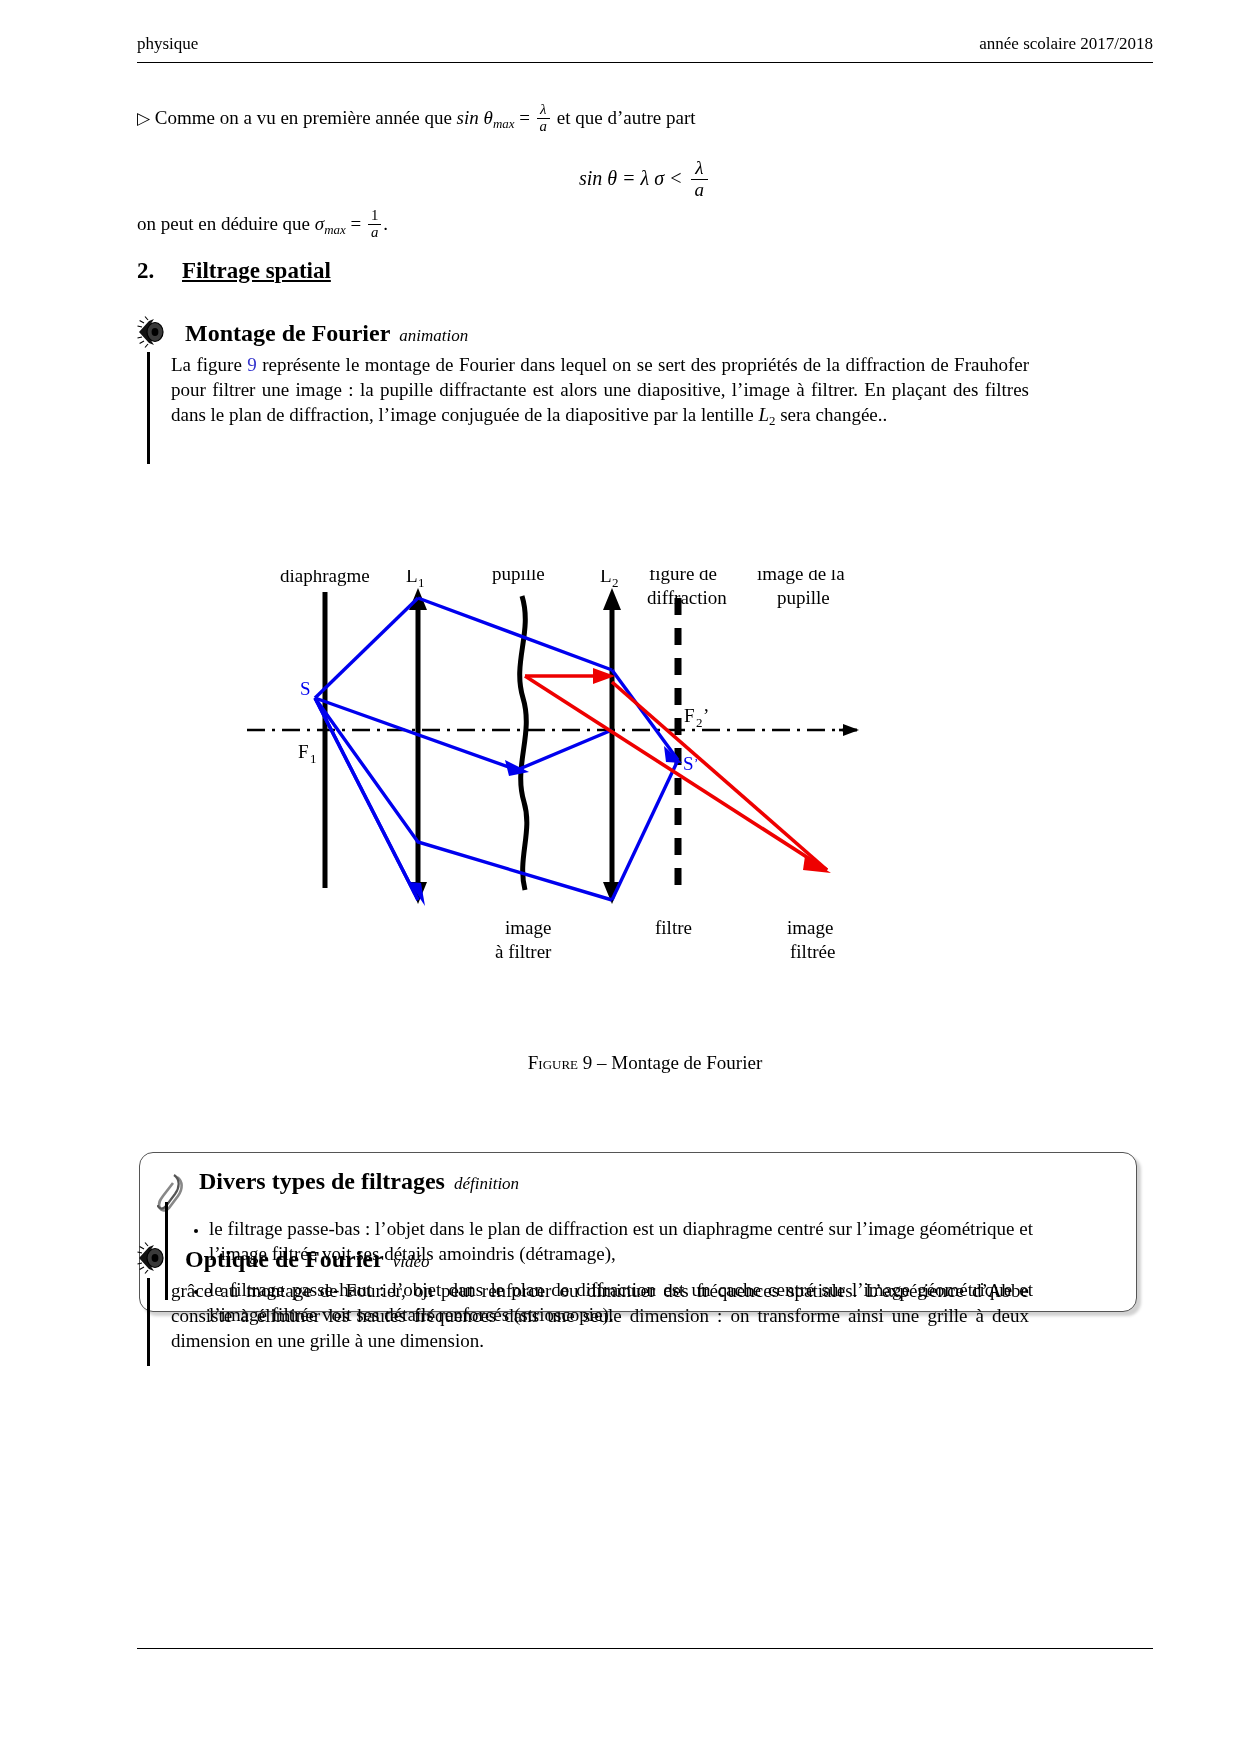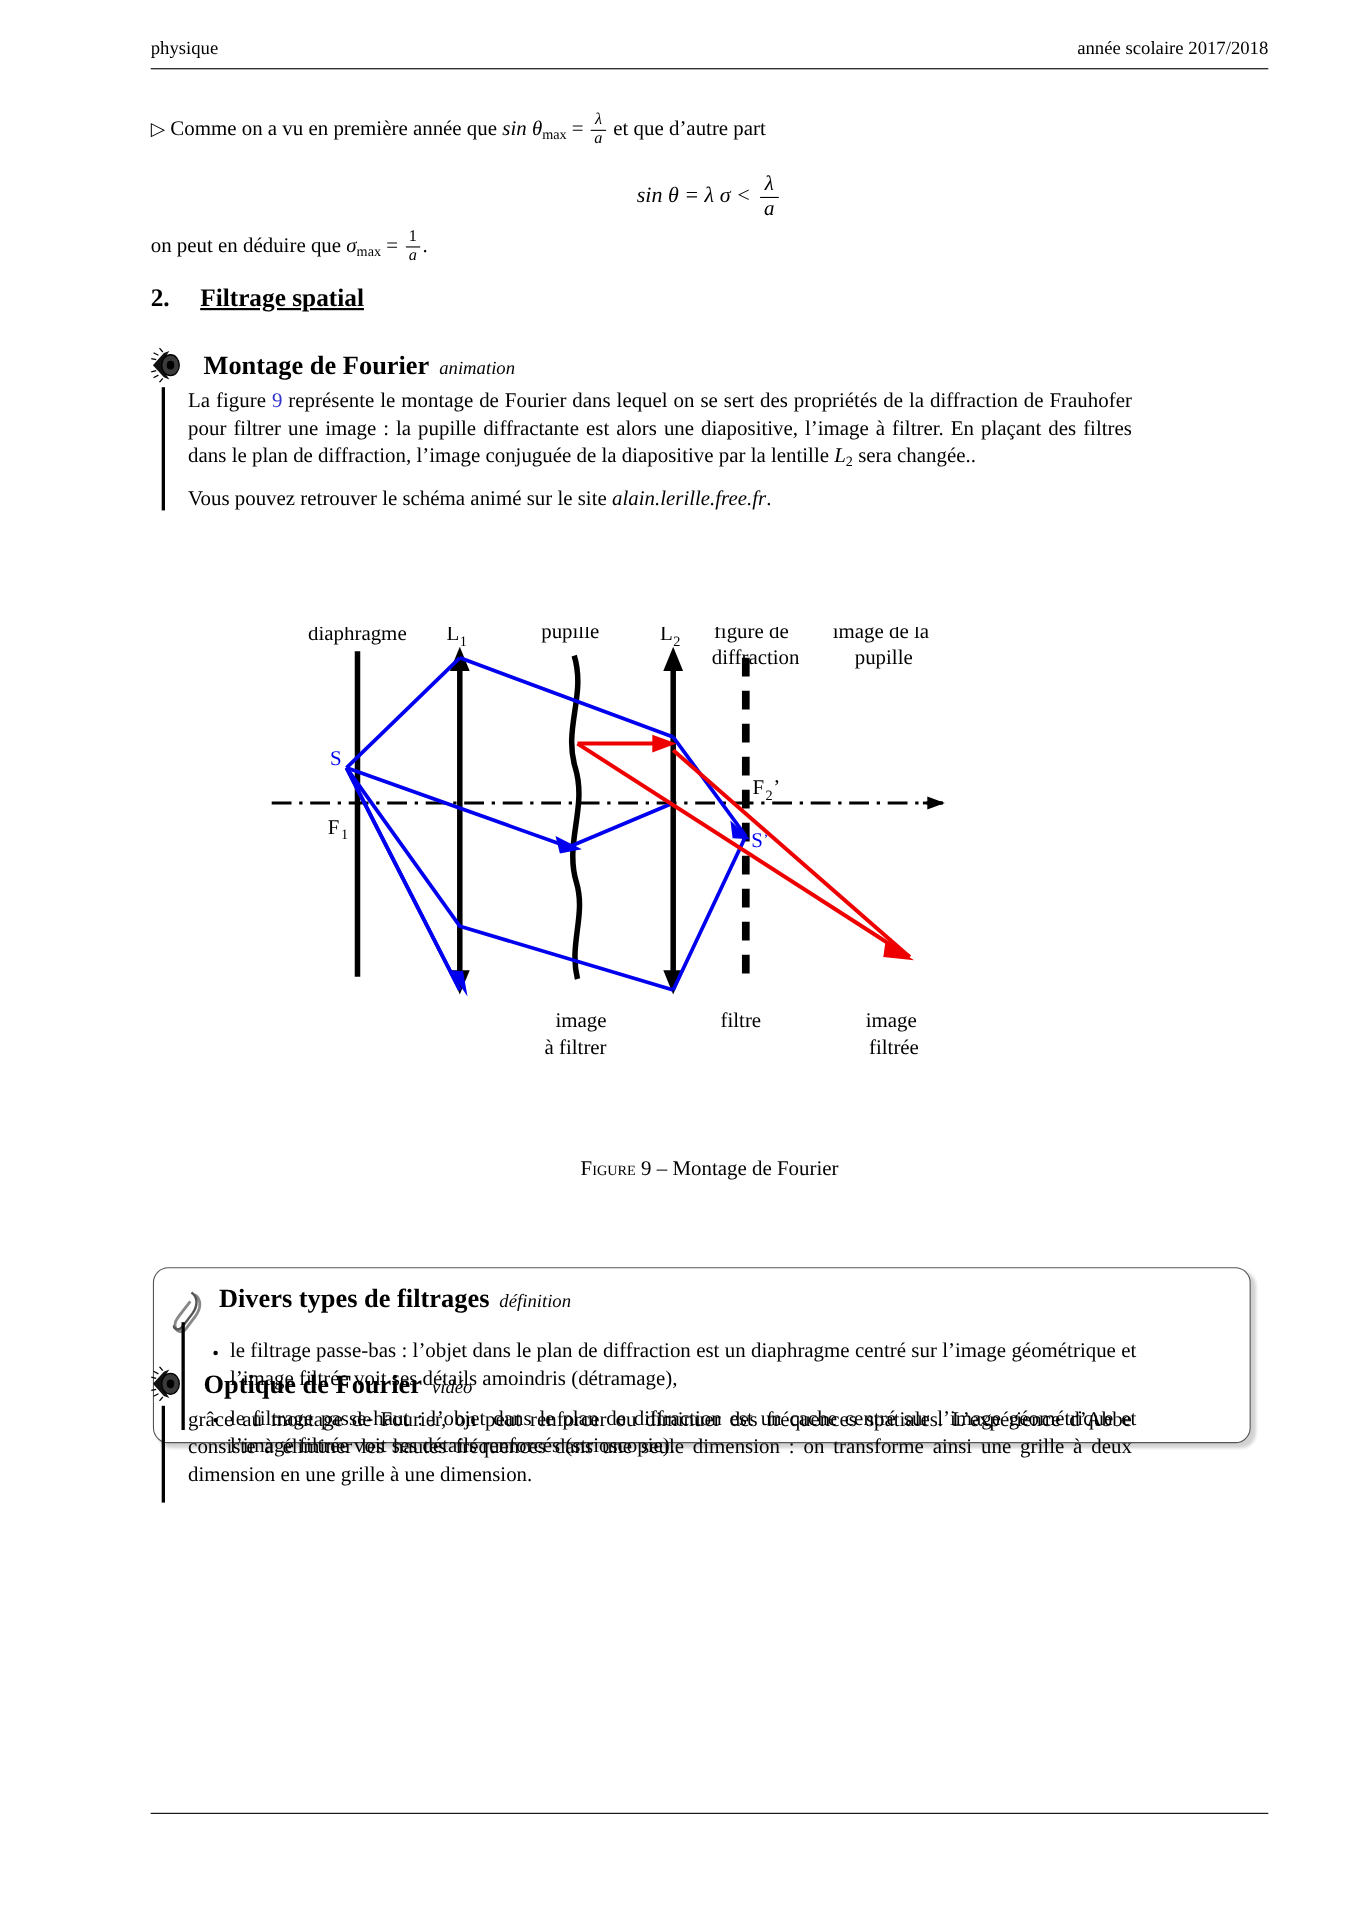--- a/index.html
+++ b/index.html
@@ -28,21 +28,21 @@
 
   .frac{display:inline-block;vertical-align:-0.45em;text-align:center;font-size:0.78em;
     line-height:1.05;margin:0 2px;}
   .frac .n{display:block;border-bottom:1px solid #000;padding:0 3px;}
   .frac .d{display:block;padding:0 3px;}
   .bigfrac{display:inline-block;vertical-align:-0.6em;text-align:center;
     line-height:1.1;margin:0 3px;font-size:0.95em;}
   .bigfrac .n{display:block;border-bottom:1px solid #000;padding:0 4px;}
   .bigfrac .d{display:block;padding:0 4px;}
   .it{font-style:italic;}
-  .sub{font-size:0.68em;vertical-align:-0.28em;}
+  .sub{font-size:0.68em;font-style:italic;vertical-align:-0.28em;}
   .subn{font-size:0.68em;vertical-align:-0.28em;}
 
   h2.sect{position:absolute;left:112px;font-size:23px;font-weight:bold;margin:0;}
   h2.sect .num{display:inline-block;width:45px;}
 
   
   .blk-title{position:absolute;font-size:24px;font-weight:bold;}
   .blk-title .kind{font-size:17px;font-weight:normal;font-style:italic;margin-left:9px;}
   .blk-bar{position:absolute;width:3px;background:#000;}
   .blk-body{position:absolute;font-size:19px;line-height:25px;text-align:justify;}
@@ -125,23 +125,20 @@
         <path d="M5 21 L0.5 22"></path>
     </g>
   </svg>
   <div class="blk-title" style="left:160px;top:320px;">
     <span>Montage de Fourier</span><span class="kind">animation</span>
   </div>
   <div class="blk-bar" style="left:122px;top:352px;height:112px;"></div>
   <div class="blk-body" style="left:146px;top:352px;width:858px;">
     <span>La figure </span><span class="blue" style="color:#3333cc;">9</span><span> représente le montage de Fourier dans lequel on se sert des propriétés de la diffraction de Frauhofer pour filtrer une image : la pupille diffractante est alors une diapositive, l’image à filtrer. En plaçant des filtres dans le plan de diffraction, l’image conjuguée de la diapositive par la lentille </span><span class="it">L</span><span class="subn">2</span><span> sera changée..</span>
   </div>
-  <div class="blk-body" style="left:146px;top:441px;width:858px;">
-    <span>Vous pouvez retrouver le schéma animé sur le site </span><span class="it">alain.lerille.free.fr</span><span>.</span>
-  </div>
 
   <div class="figwrap">
     <svg width="1016" height="470" viewBox="0 0 1016 470">
 
       <g stroke="#000" stroke-width="2.6" fill="none">
         <path d="M110 160 L720 160" stroke-dasharray="18 7 3 7"></path>
         <path d="M720 160 L702 160"></path>
       </g>
       <polygon points="722,160 706,154 706,166" fill="#000"></polygon>
 

